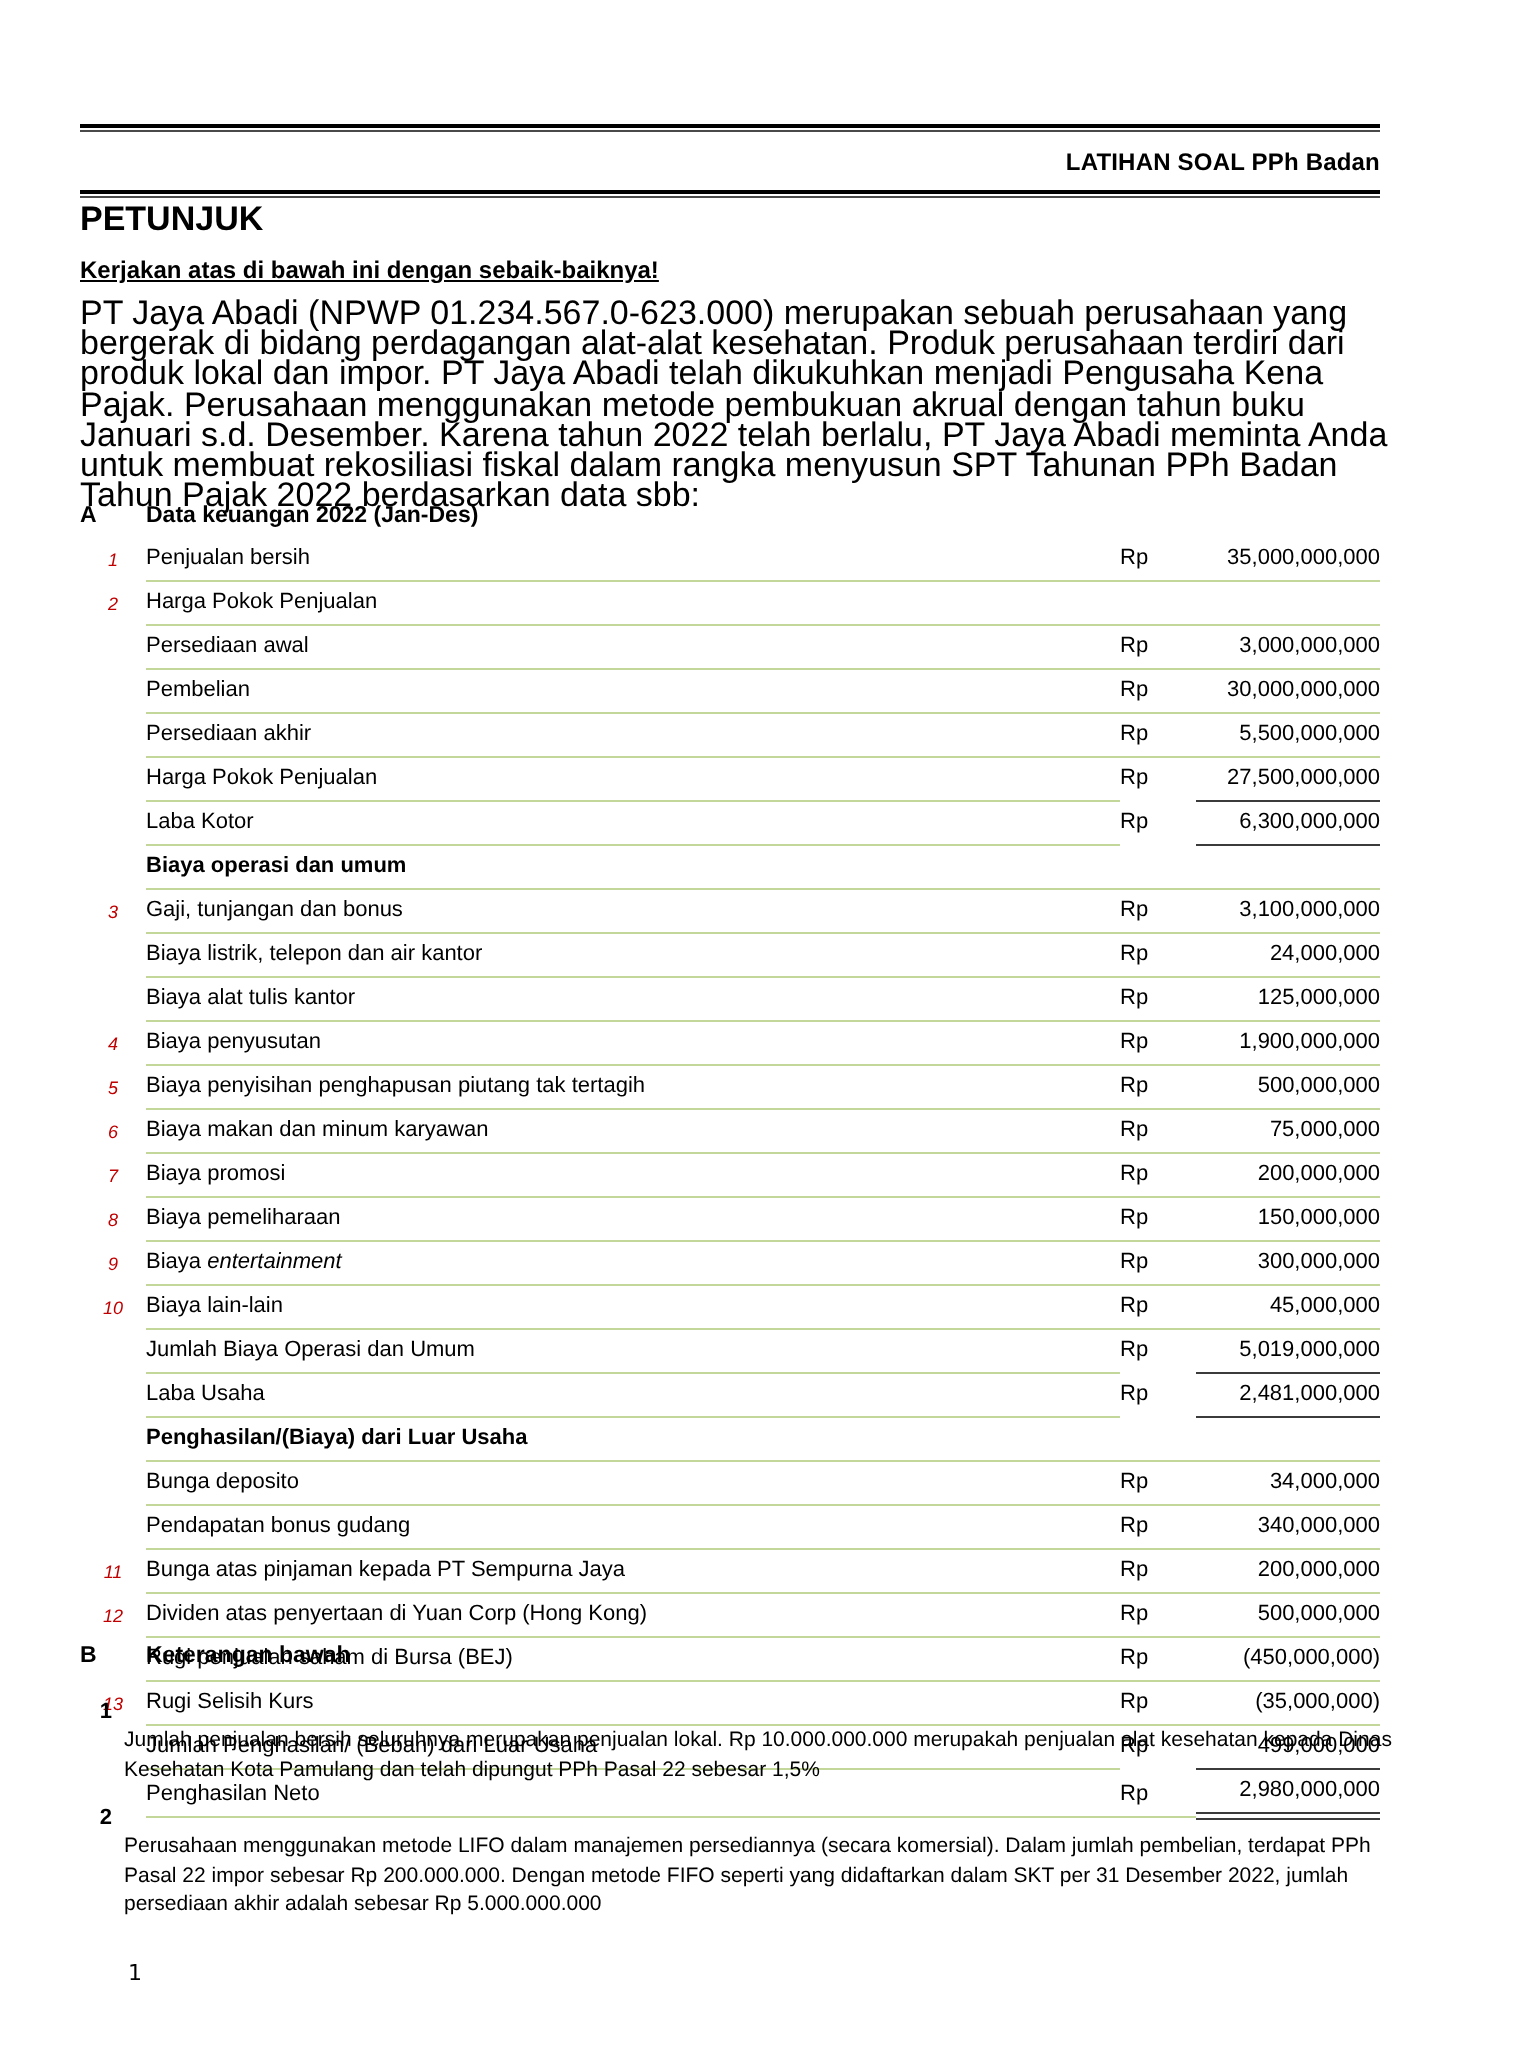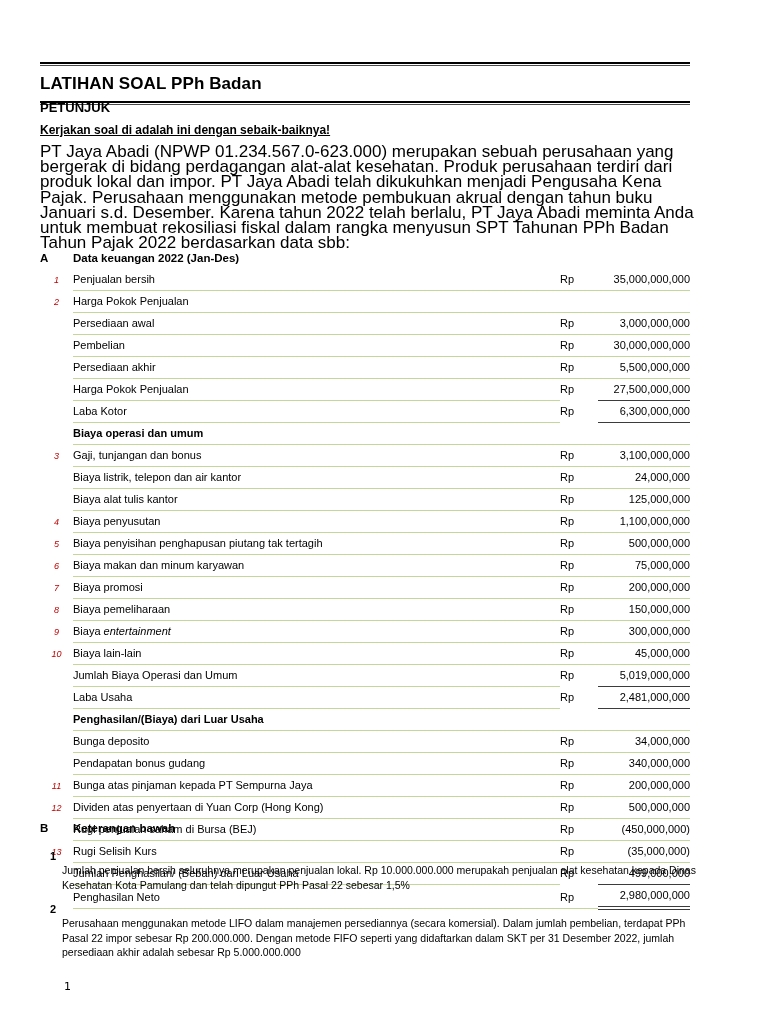--- a/index.html
+++ b/index.html
@@ -37,36 +37,36 @@
     background: #000000;
     width: 100%;
   }
   .rule-thin {
     height: 1px;
     background: #4a4a4a;
     width: 100%;
     margin-top: 1px;
   }
   .doc-title {
-    text-align: left;
-    font-size: 17px;
+    text-align: right;
+    font-size: 12px;
     font-weight: bold;
     letter-spacing: 0.1px;
     padding: 8px 0 7px 0;
   }
 
   
   .petunjuk-wrap {
     position: absolute;
     left: 40px;
     top: 100px;
     width: 655px;
   }
   .petunjuk-head {
-    font-size: 13px;
+    font-size: 17px;
     font-weight: bold;
     margin-bottom: 8px;
   }
   .petunjuk-sub {
     font-size: 12px;
     font-weight: bold;
     text-decoration: underline;
     margin-bottom: 7px;
   }
   .intro-para {
@@ -200,21 +200,21 @@
   <div class="title-block">
     <div class="rule-thick"></div>
     <div class="rule-thin"></div>
     <div class="doc-title">LATIHAN SOAL PPh Badan</div>
     <div class="rule-thick"></div>
     <div class="rule-thin"></div>
   </div>
 
   <div class="petunjuk-wrap">
     <div class="petunjuk-head">PETUNJUK</div>
-    <div class="petunjuk-sub">Kerjakan soal di adalah ini dengan sebaik-baiknya!</div>
+    <div class="petunjuk-sub">Kerjakan atas di bawah ini dengan sebaik-baiknya!</div>
     <div class="intro-para">PT  Jaya Abadi (NPWP 01.234.567.0-623.000)  merupakan sebuah perusahaan yang bergerak di bidang perdagangan alat-alat kesehatan. Produk perusahaan terdiri dari produk lokal dan impor. PT Jaya Abadi  telah dikukuhkan menjadi Pengusaha Kena Pajak. Perusahaan menggunakan metode pembukuan akrual dengan tahun buku Januari s.d. Desember. Karena tahun 2022 telah berlalu, PT Jaya Abadi meminta Anda untuk membuat rekosiliasi fiskal dalam rangka menyusun SPT Tahunan PPh Badan Tahun Pajak 2022 berdasarkan data sbb:</div>
   </div>
 
   <div class="section-a">
     <div class="sec-head">
       <span class="sec-letter">A</span>
       <span>Data keuangan 2022 (Jan-Des)</span>
     </div>
     <table class="fin">
       <colgroup>
@@ -287,21 +287,21 @@
           <tr class="greenline">
             <td class="no"></td>
             <td class="desc">Biaya alat tulis kantor</td>
             <td class="rp">Rp</td>
             <td class="val">125,000,000</td>
           </tr>
           <tr class="greenline">
             <td class="no">4</td>
             <td class="desc">Biaya penyusutan</td>
             <td class="rp">Rp</td>
-            <td class="val">1,100,000,000</td>
+            <td class="val">1,900,000,000</td>
           </tr>
           <tr class="greenline">
             <td class="no">5</td>
             <td class="desc">Biaya penyisihan penghapusan piutang tak tertagih</td>
             <td class="rp">Rp</td>
             <td class="val">500,000,000</td>
           </tr>
           <tr class="greenline">
             <td class="no">6</td>
             <td class="desc">Biaya makan dan minum karyawan</td>

